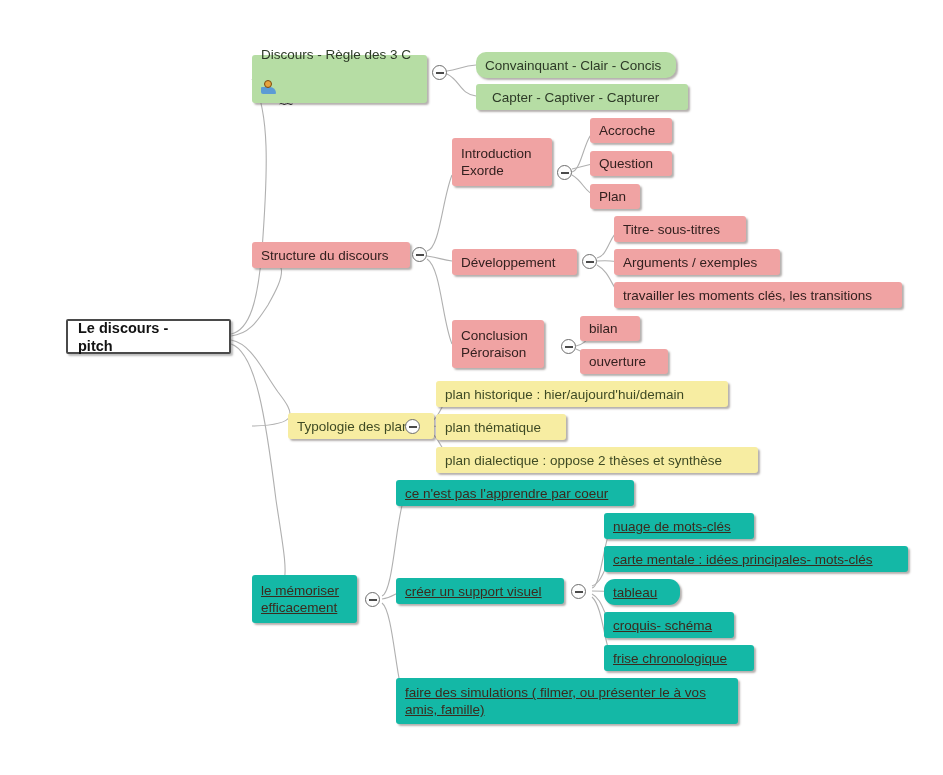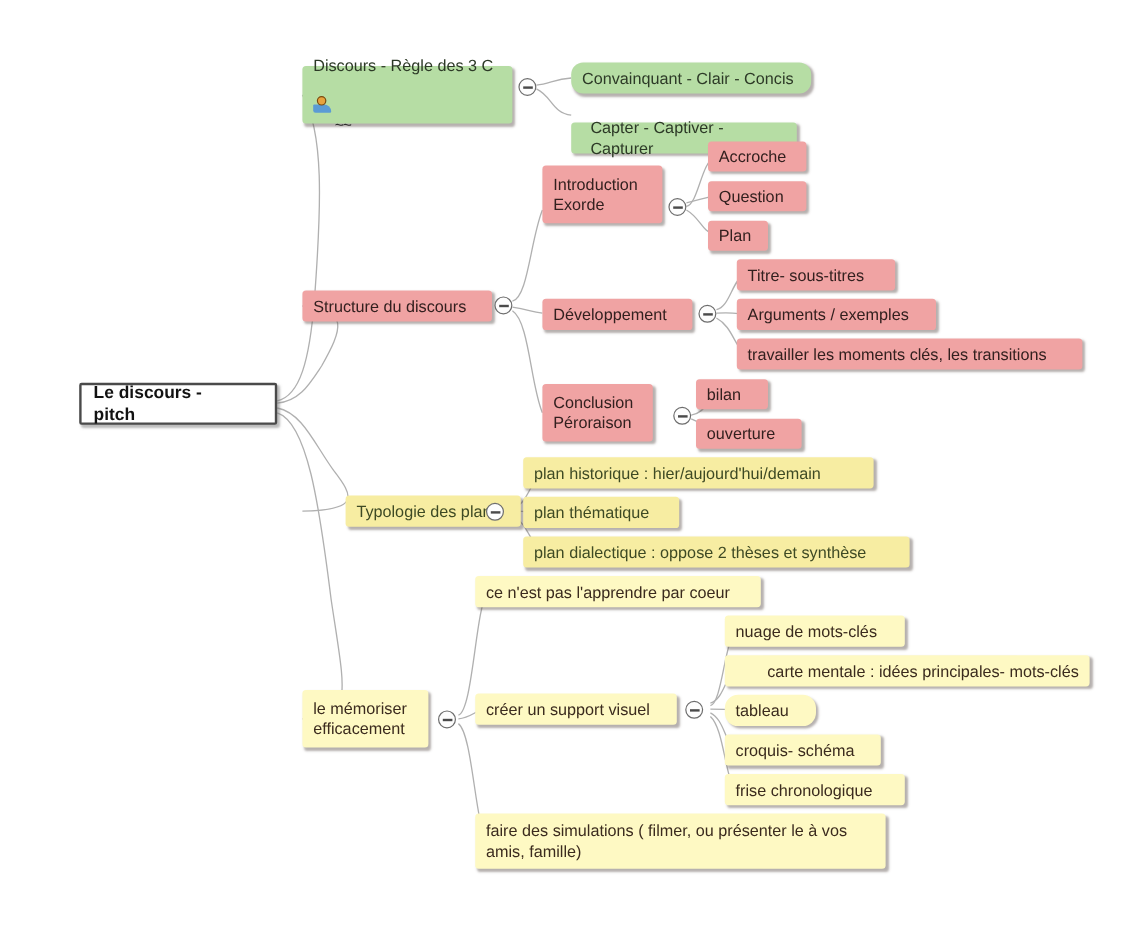--- a/index.html
+++ b/index.html
@@ -46,21 +46,21 @@
     font-weight: bold;
     font-size: 14.5px;
     line-height: 18px;
     color: #121212;
     box-shadow: 2px 2px 2px rgba(120,120,120,0.5);
     padding: 3px 10px;
   }
   .node.green  { background: #b6dda4; color: #2d3a27; }
   .node.pink   { background: #f0a3a3; color: #33201f; }
   .node.yellow { background: #f6edA0; background: #f7eda2; color: #3e4a24; }
-  .node.orange { background: #fef9c3; color: #3b2b1e; }
+  .node.orange { background: #14b8a6; color: #3b2b1e; text-decoration: underline; }
 
   .node-emoji {
     display: inline-block;
     width: 16px;
     height: 14px;
     position: relative;
     vertical-align: -2px;
     margin-right: 2px;
   }
   .node-emoji .e-base {
@@ -162,21 +162,21 @@
       <span class="node-emoji">
         <span class="e-base"></span><span class="e-head"></span>
       </span><span class="tilde">~~</span>
     </span>
   </div>
   <div class="toggle" style="left:432px; top:65px;"></div>
 
   <div class="node green" style="left:476px; top:52px; width:200px; height:26px;border-radius:10px;">
     <span>Convainquant - Clair - Concis</span>
   </div>
-  <div class="node green" style="left:476px; top:102px; width:188px; height:26px;padding-left:16px;">
+  <div class="node green" style="left:476px; top:84px; width:212px; height:26px;padding-left:16px;">
     <span>Capter - Captiver - Capturer</span>
   </div>
 
   <div class="node pink" style="left:252px; top:242px; width:158px; height:26px;">
     <span>Structure du discours</span>
   </div>
   <div class="toggle" style="left:412px; top:247px;"></div>
 
   <div class="node pink" style="left:452px; top:138px; width:100px; height:48px;">
     <span>Introduction
@@ -248,21 +248,21 @@
   </div>
 
   <div class="node orange" style="left:396px; top:578px; width:168px; height:26px;">
     <span>créer un support visuel</span>
   </div>
   <div class="toggle" style="left:571px; top:584px;"></div>
 
   <div class="node orange" style="left:604px; top:513px; width:150px; height:26px;">
     <span>nuage de mots-clés</span>
   </div>
-  <div class="node orange" style="left:604px; top:546px; width:304px; height:26px;justify-content:flex-end;">
+  <div class="node orange" style="left:604px; top:546px; width:304px; height:26px;">
     <span>carte mentale : idées principales- mots-clés</span>
   </div>
   <div class="node orange" style="left:604px; top:579px; width:76px; height:26px;border-radius:11px;">
     <span>tableau</span>
   </div>
   <div class="node orange" style="left:604px; top:612px; width:130px; height:26px;">
     <span>croquis- schéma</span>
   </div>
   <div class="node orange" style="left:604px; top:645px; width:150px; height:26px;">
     <span>frise chronologique</span>

